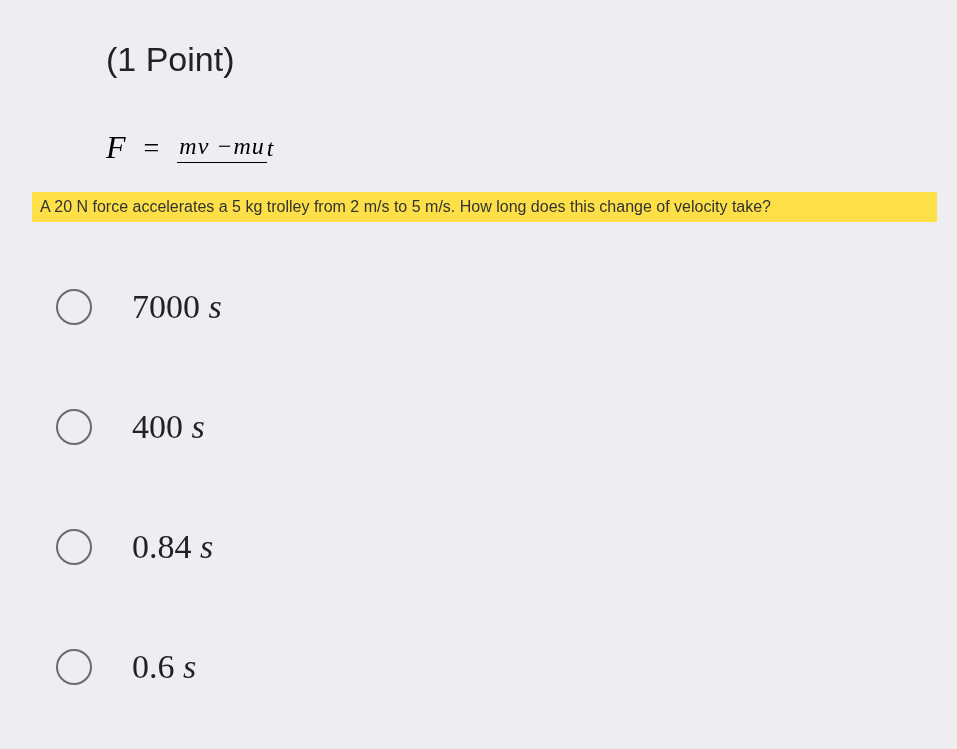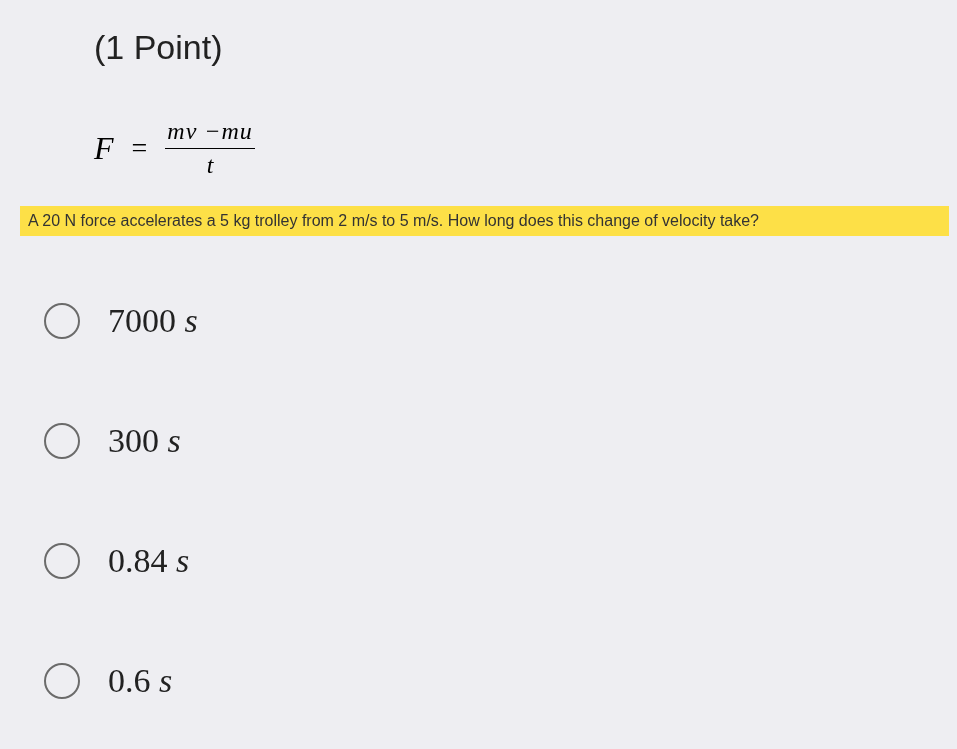--- a/index.html
+++ b/index.html
@@ -10,21 +10,21 @@
     body {
       font-family: 'Segoe UI', Arial, sans-serif;
       background: #eeeef2;
       width: 957px;
       height: 749px;
       overflow: hidden;
     }
     .container {
       width: 100%;
       height: 100%;
-      padding: 4px;
+      padding: 16px;
     }
     .points-header {
       font-size: 34px;
       font-weight: 400;
       color: #222;
       padding: 24px 0 0 90px;
       font-family: Arial, sans-serif;
     }
     .formula-section {
       padding: 50px 0 20px 90px;
@@ -39,21 +39,21 @@
     }
     .formula .F {
       font-size: 32px;
     }
     .formula .equals {
       font-style: normal;
       font-size: 28px;
     }
     .fraction {
       display: inline-flex;
-      flex-direction: column;
+      flex-direction: row;
       align-items: center;
       font-size: 24px;
       line-height: 1.2;
     }
     .fraction .numerator {
       border-bottom: 1.5px solid #000;
       padding: 0 2px 2px 2px;
       letter-spacing: 1px;
     }
     .fraction .denominator {
@@ -87,20 +87,21 @@
       cursor: pointer;
       background: transparent;
     }
     .option-label {
       font-family: 'Times New Roman', serif;
       font-size: 34px;
       color: #222;
     }
     .option-label .num {
       font-style: normal;
+      margin-left: 12px;
     }
     .option-label .unit {
       font-style: italic;
     }
   </style>
 </head>
 <body>
 
 <div class="container">
 
@@ -126,21 +127,21 @@
       <div class="option-label">
         <span class="num">7000</span>
         <span> </span>
         <span class="unit">s</span>
       </div>
     </div>
 
     <div class="option-row">
       <div class="radio-circle"></div>
       <div class="option-label">
-        <span class="num">300</span>
+        <span class="num">400</span>
         <span> </span>
         <span class="unit">s</span>
       </div>
     </div>
 
     <div class="option-row">
       <div class="radio-circle"></div>
       <div class="option-label">
         <span class="num">0.84</span>
         <span> </span>

